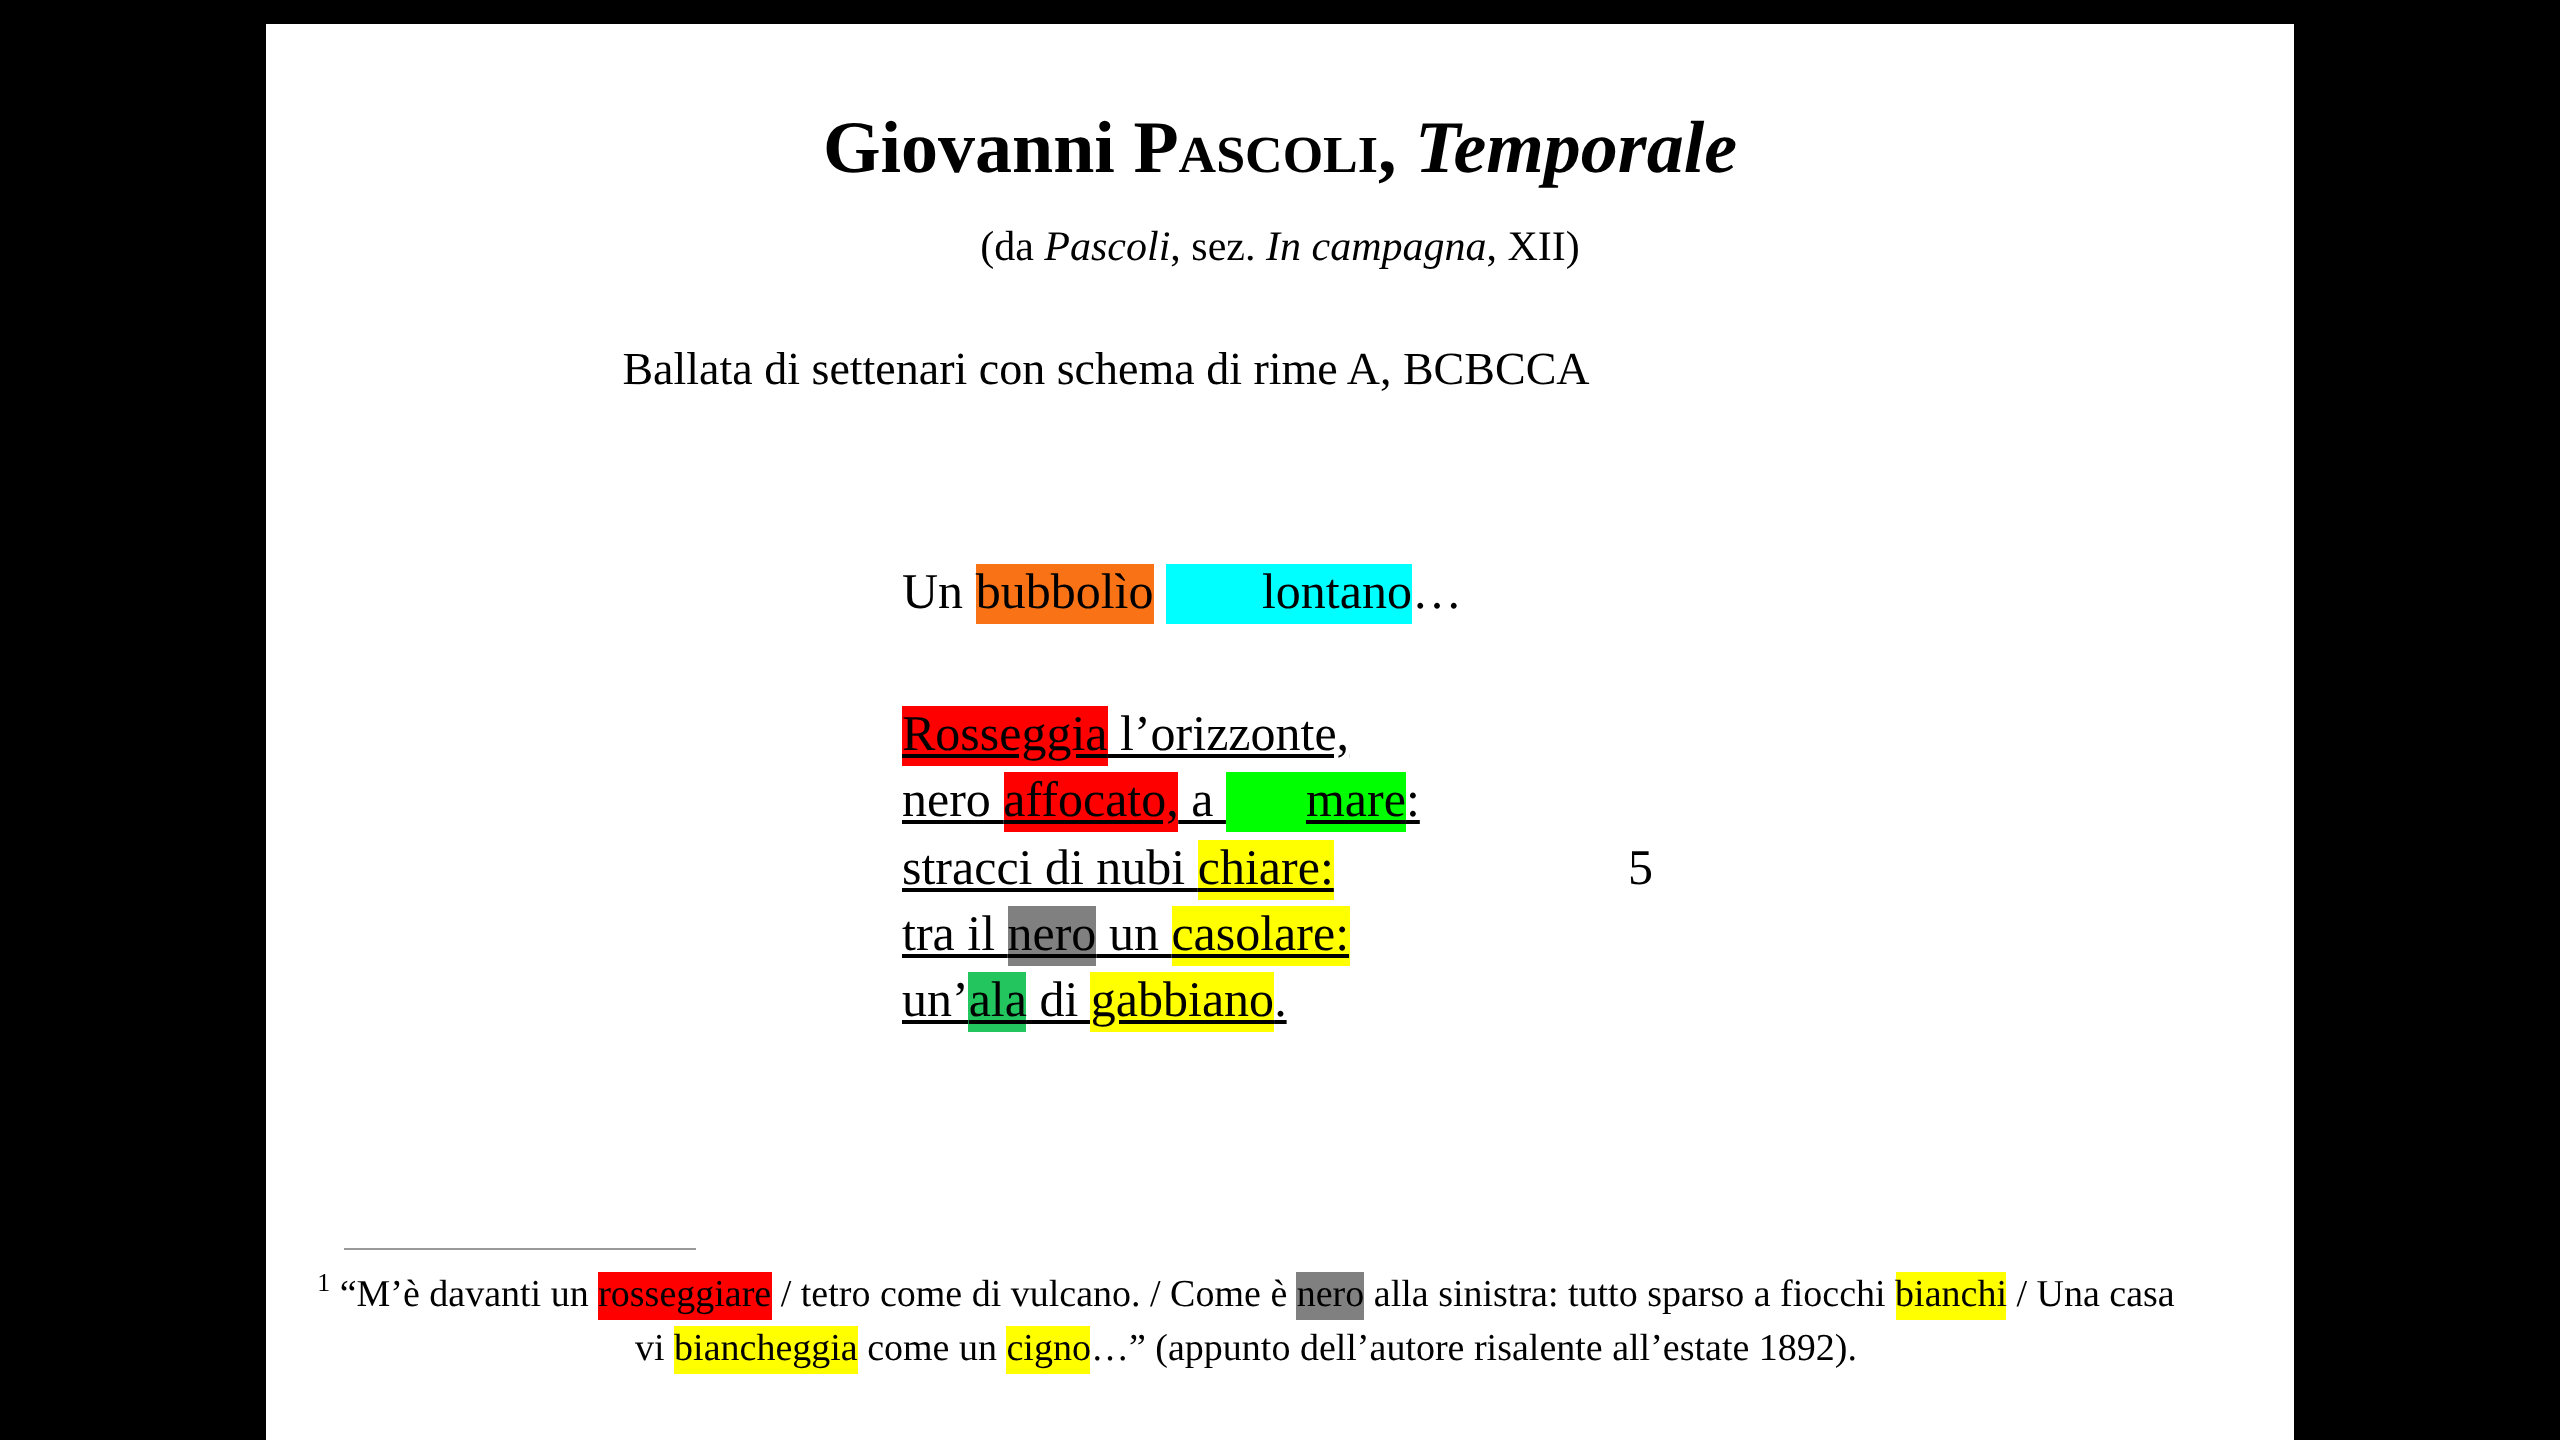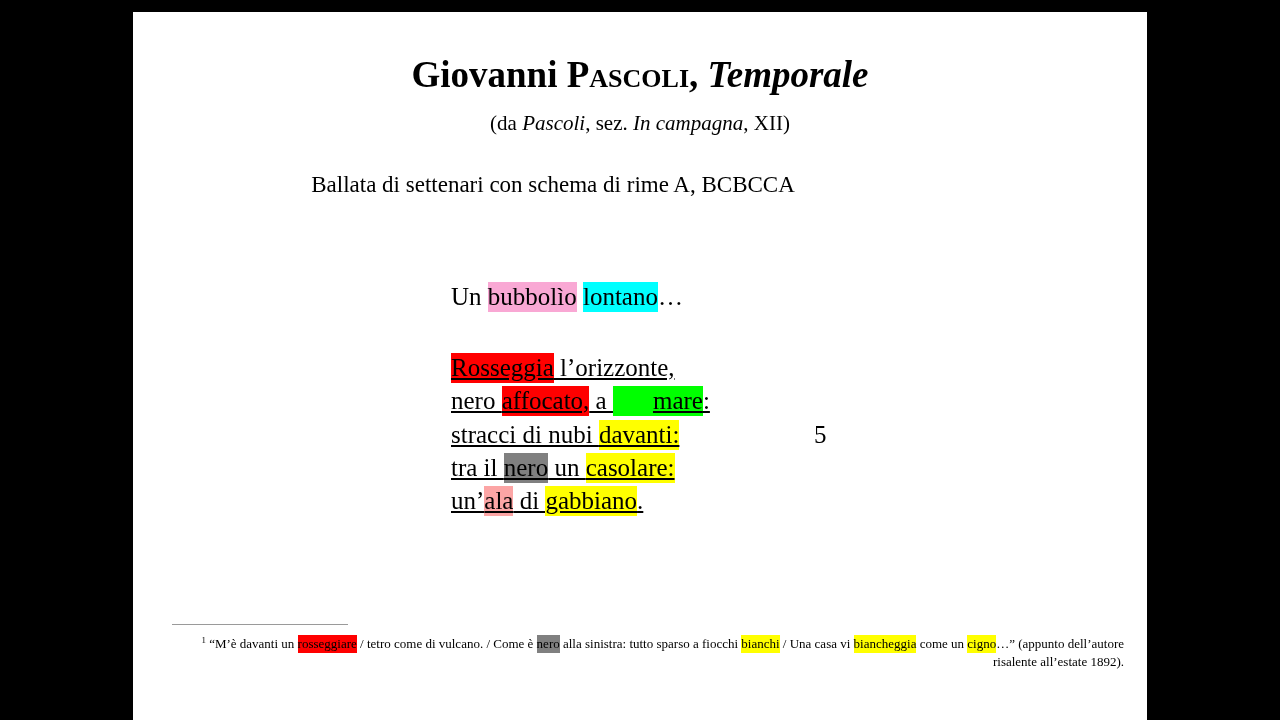--- a/index.html
+++ b/index.html
@@ -127,27 +127,27 @@
     top: 612px;
     width: 1014px;
   }
   #footnote-rule {
     margin-left: 39px;
     width: 176px;
     height: 1px;
     background: #9a9a9a;
   }
   #footnote-text {
-    margin-left: 51px;
+    margin-left: 20px;
     margin-top: 10px;
     width: 940px;
-    font-size: 13px;
+    font-size: 19px;
     line-height: 1.42;
     color: #000;
-    text-align: right;
+    text-align: center;
   }
   #footnote-text .fn-marker {
     font-size: 0.68em;
     vertical-align: super;
     line-height: 0;
   }
 </style>
 </head>
 <body>
 
@@ -165,27 +165,27 @@
       <div id="source-line">
         <span>(da </span><span class="ital">Pascoli</span><span>, sez. </span><span class="ital">In campagna</span><span>, XII)</span>
       </div>
     </div>
 
     <div id="meta-block">
       <div class="meta-line" id="meta-line-1">Ballata di settenari con schema di rime A, BCBCCA</div>
     </div>
 
     <div id="poem-area">
-      <div id="poem-incipit"><span>Un </span><span class="hl" style="background-color: #f9a8d4; margin-top: 27px;">bubbolìo</span><span> </span><span class="hl" style="background-color: rgb(0, 255, 255);">lontano</span><span>…</span></div>
+      <div id="poem-incipit"><span>Un </span><span class="hl" style="background-color: #f97316; margin-top: 27px;">bubbolìo</span><span> </span><span class="hl" style="background-color: rgb(0, 255, 255); padding-left: 48px;">lontano</span><span>…</span></div>
       <div id="poem-stanza">
           <div class="verse"><span class="hl" style="background-color: rgb(255, 0, 0);">Rosseggia</span><span> l’orizzonte,</span></div>
           <div class="verse"><span>nero </span><span class="hl" style="background-color: rgb(255, 0, 0);">affocato,</span><span> a </span><span class="hl" style="background-color: rgb(0, 255, 0); padding-left: 40px;">mare</span><span>:</span></div>
-          <div class="verse"><span>stracci di nubi </span><span class="hl" style="background-color: rgb(255, 255, 0);">davanti:</span><span class="verse-number">5</span></div>
+          <div class="verse"><span>stracci di nubi </span><span class="hl" style="background-color: rgb(255, 255, 0);">chiare:</span><span class="verse-number">5</span></div>
           <div class="verse"><span>tra il </span><span class="hl" style="background-color: rgb(128, 128, 128);">nero</span><span> un </span><span class="hl" style="background-color: rgb(255, 255, 0);">casolare:</span></div>
-          <div class="verse"><span>un’</span><span class="hl" style="background-color: #fca5a5;">ala</span><span> di </span><span class="hl" style="background-color: rgb(255, 255, 0); margin-top: 15px;">gabbiano</span><span>.</span></div>
+          <div class="verse"><span>un’</span><span class="hl" style="background-color: #22c55e;">ala</span><span> di </span><span class="hl" style="background-color: rgb(255, 255, 0); margin-top: 15px;">gabbiano</span><span>.</span></div>
         </div>
     </div>
 
     <div id="footnote-area">
       <div id="footnote-rule"></div>
       <div id="footnote-text"><span class="fn-marker">1</span><span> “M’è davanti un </span><span class="hl" style="background-color: rgb(255, 0, 0);">rosseggiare</span><span> / tetro come di vulcano. / Come è </span><span class="hl" style="background-color: rgb(128, 128, 128);">nero</span><span> alla sinistra: tutto sparso a fiocchi </span><span class="hl" style="background-color: rgb(255, 255, 0);">bianchi</span><span> / Una casa vi </span><span class="hl" style="background-color: rgb(255, 255, 0);">biancheggia</span><span> come un </span><span class="hl" style="background-color: rgb(255, 255, 0);">cigno</span><span>…” (appunto dell’autore risalente all’estate 1892).</span></div>
     </div>
 
   </div>
 </div>

